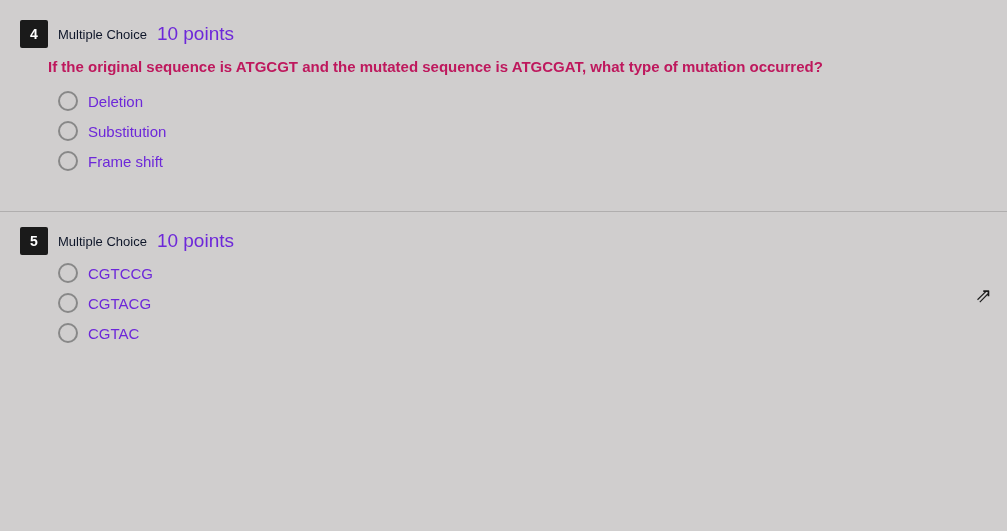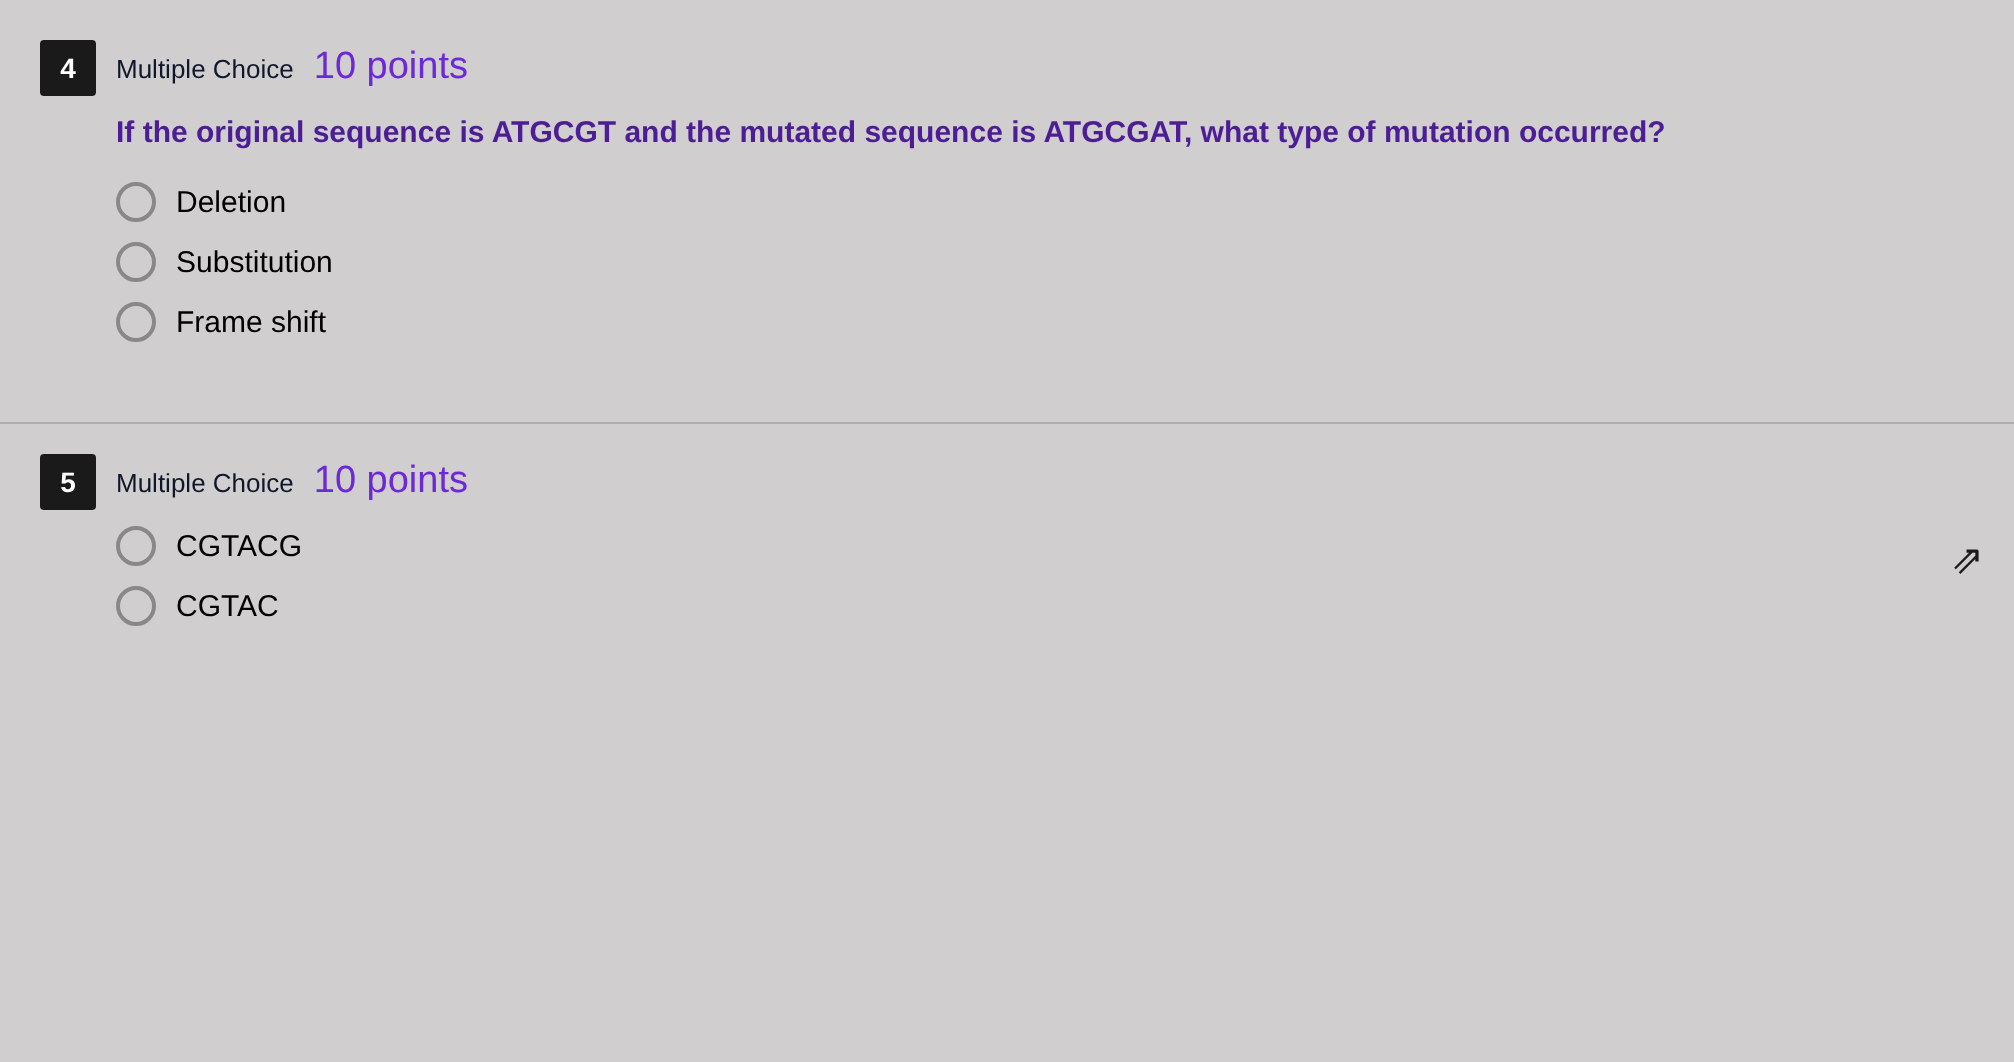--- a/index.html
+++ b/index.html
@@ -49,23 +49,23 @@
       font-weight: normal;
     }
 
     .question-points {
       font-size: 19px;
       color: #6d28d9;
     }
 
     .question-text {
       font-size: 15px;
-      color: #4c1d95;
+      color: #be185d;
       font-weight: bold;
-      margin-left: 38px;
+      margin-left: 28px;
       margin-bottom: 14px;
       line-height: 1.4;
     }
 
     .options-list {
       list-style: none;
       margin-left: 38px;
     }
 
     .option-item {
@@ -83,21 +83,21 @@
       height: 20px;
       border-radius: 50%;
       border: 2px solid #888;
       background-color: transparent;
       flex-shrink: 0;
       display: inline-block;
     }
 
     .option-label {
       font-size: 15px;
-      color: #000000;
+      color: #6d28d9;
     }
 
     .question-5-wrapper {
       position: relative;
     }
 
     .arrow-cursor {
       position: absolute;
       right: 15px;
       top: 50%;
@@ -144,20 +144,24 @@
 
   <div class="question-block question-5-wrapper">
     <div class="question-header">
       <div class="question-number">5</div>
       <span class="question-type">Multiple Choice</span>
       <span class="question-points">10 points</span>
     </div>
     <ul class="options-list">
       <li class="option-item">
         <span class="radio-circle"></span>
+        <span class="option-label">CGTCCG</span>
+      </li>
+      <li class="option-item">
+        <span class="radio-circle"></span>
         <span class="option-label">CGTACG</span>
       </li>
       <li class="option-item">
         <span class="radio-circle"></span>
         <span class="option-label">CGTAC</span>
       </li>
     </ul>
     <div class="arrow-cursor">⇗</div>
   </div>
 

